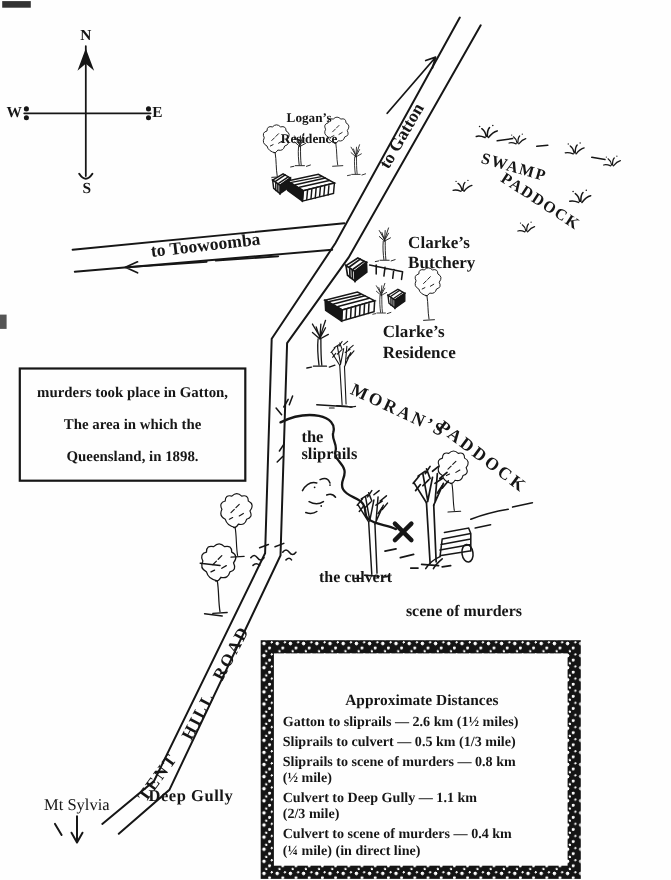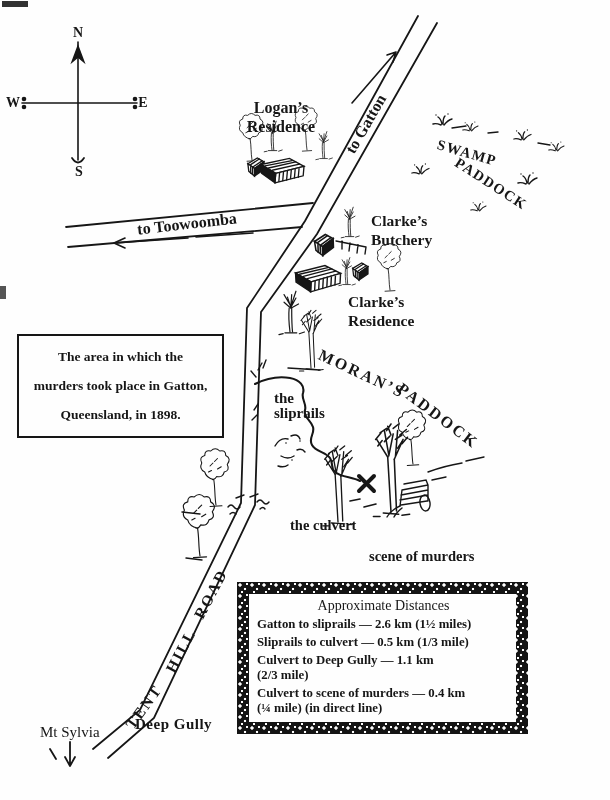--- a/index.html
+++ b/index.html
@@ -9,21 +9,21 @@
   .lbl{position:absolute;z-index:2;white-space:pre-line;color:#161616;
        font-family:"Liberation Serif",serif;}
   .ctr{transform:translate(-50%,-50%);}
   
   .cpt{font-size:14px;font-weight:700;}
   #cp-n{left:78px;top:33px;}
   #cp-s{left:79px;top:172px;}
   #cp-w{left:13px;top:103px;}
   #cp-e{left:143px;top:103px;}
   
-  #logans{left:281px;top:98px;text-align:center;font-size:16px;font-weight:600;line-height:19px;}
+  #logans{left:281px;top:98px;text-align:center;font-size:12px;font-weight:600;line-height:19px;}
   #to-gatton{left:366px;top:124px;font-size:16px;font-weight:600;
              transform:translate(-50%,-50%) rotate(-60deg);}
   #swamp1{left:467px;top:153px;font-size:14.5px;font-weight:700;letter-spacing:1.5px;
           transform:translate(-50%,-50%) rotate(16deg);}
   #swamp2{left:491px;top:184px;font-size:14.5px;font-weight:700;letter-spacing:1.5px;
           transform:translate(-50%,-50%) rotate(33deg);}
   #to-toowoomba{left:187px;top:224px;font-size:16px;font-weight:600;
                 transform:translate(-50%,-50%) rotate(-6.5deg);}
   #butchery{left:371px;top:211px;font-size:15.5px;font-weight:600;line-height:19px;}
   #residence{left:348px;top:292px;font-size:15.5px;font-weight:600;line-height:19px;}
@@ -50,21 +50,21 @@
   
   #dist-box{position:absolute;z-index:2;left:237px;top:582px;width:291px;
             box-sizing:border-box;padding:12px;background-color:#141414;
             background-image:
               radial-gradient(circle at 3px 3px,#fdfdfd 1.4px,transparent 1.9px),
               radial-gradient(circle at 8px 7px,#fdfdfd 1.1px,transparent 1.6px),
               radial-gradient(circle at 5px 10px,#fdfdfd .9px,transparent 1.3px),
               radial-gradient(circle at 10px 2px,#fdfdfd .8px,transparent 1.2px);
             background-size:12px 11px;}
   #dist-inner{background:#fefefe;padding:4px 6px 6px 8px;}
-  #dist-title{text-align:center;font-size:14px;font-weight:400;margin-bottom:2px;}
+  #dist-title{text-align:center;font-size:14px;font-weight:700;margin-bottom:2px;margin-top:32px;}
   .dist-item{font-size:12.8px;font-weight:700;line-height:15px;margin-top:3px;
              white-space:pre-line;}
   
   .smudge{position:absolute;z-index:3;background:#1c1c1c;}
   #sm1{left:2px;top:1px;width:26px;height:6px;opacity:.9;}
   #sm2{left:0;top:286px;width:6px;height:13px;opacity:.75;}
 </style>
 </head>
 <body>
 
@@ -242,30 +242,32 @@
 sliprails</div>
   <div class="lbl" id="culvert">the culvert</div>
   <div class="lbl" id="scene">scene of murders</div>
   <div class="lbl" id="w-tent">TENT</div>
   <div class="lbl" id="w-hill">HILL</div>
   <div class="lbl" id="w-road">ROAD</div>
   <div class="lbl" id="mtsylvia">Mt Sylvia</div>
   <div class="lbl" id="deepgully">Deep Gully</div>
 
   <div id="info-box">
+    <div>murders took place in Gatton,</div>
     <div>The area in which the</div>
-    <div>murders took place in Gatton,</div>
     <div>Queensland, in 1898.</div>
   </div>
 
   <div id="dist-box">
     <div id="dist-inner">
       <div id="dist-title">Approximate Distances</div>
       <div class="dist-item">Gatton to sliprails — 2.6 km (1½ miles)</div>
       <div class="dist-item">Sliprails to culvert — 0.5 km (1/3 mile)</div>
+      <div class="dist-item">Sliprails to scene of murders — 0.8 km
+(½ mile)</div>
       <div class="dist-item">Culvert to Deep Gully — 1.1 km
 (2/3 mile)</div>
       <div class="dist-item">Culvert to scene of murders — 0.4 km
 (¼ mile) (in direct line)</div>
     </div>
   </div>
 
   <div class="smudge" id="sm1"></div>
   <div class="smudge" id="sm2"></div>
 </div>

